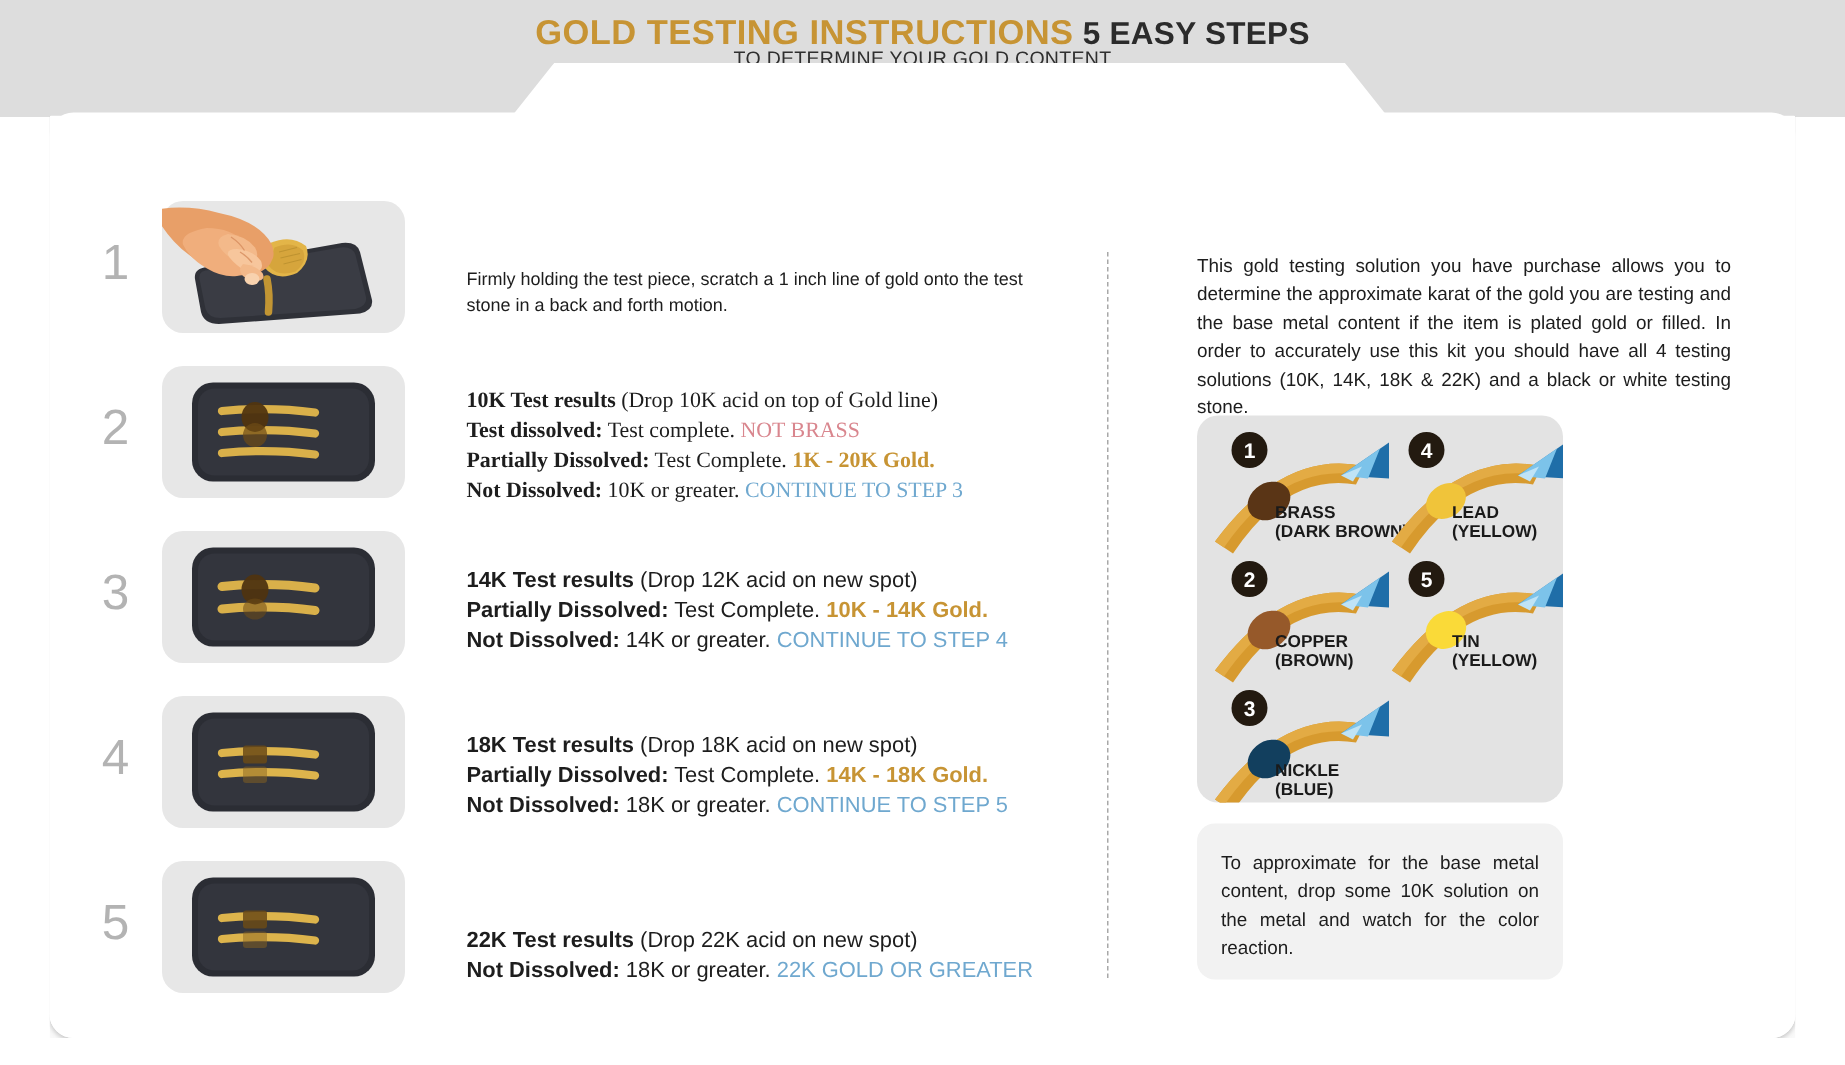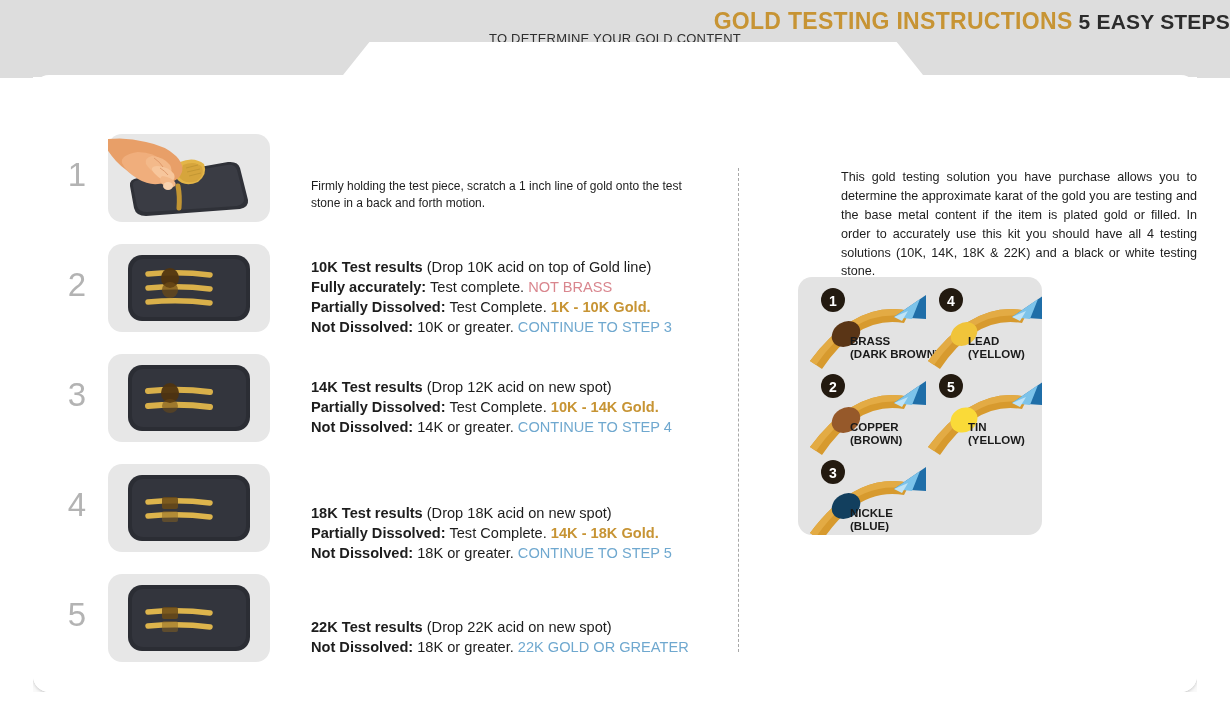--- a/index.html
+++ b/index.html
@@ -20,21 +20,21 @@
   .banner {
     position: absolute;
     left: 0; top: 0;
     width: 1230px; height: 78px;
     background: #dddddd;
   }
   .banner-title {
     position: absolute;
     left: 0; top: 7px;
     width: 1230px;
-    text-align: right;
+    text-align: center;
     font-size: 21px;
     font-weight: bold;
     letter-spacing: 0.2px;
     line-height: 1.28;
     color: #2b2b2b;
     white-space: nowrap;
   }
   .banner-title .gold {
     color: #c79434;
     font-size: 23px;
@@ -145,21 +145,20 @@
     position: absolute;
     left: 798px; top: 168px;
     width: 360px;
   }
   .intro-para {
     font-size: 12.6px;
     line-height: 1.5;
     color: #1d1d1d;
     text-align: justify;
     width: 356px;
-    margin-left: 43px;
   }
   .metal-box {
     position: absolute;
     left: 0; top: 109px;
     width: 244px; height: 258px;
     background: #e3e3e3;
     border-radius: 14px;
   }
   .metal-svg { display: block; width: 244px; height: 258px; }
   .approx-box {
@@ -243,34 +242,34 @@
           <rect x="24" y="15" width="114" height="58" rx="11" fill="#33353d"></rect>
           <g stroke-linecap="round" fill="none">
             <path d="M40 30 q32 -3 62 1" stroke="#d9b04a" stroke-width="5.5"></path>
             <path d="M40 44 q32 -3 62 1" stroke="#d9b04a" stroke-width="5.5"></path>
             <path d="M40 58 q32 -3 62 1" stroke="#d9b04a" stroke-width="5.5"></path>
           </g>
           <ellipse cx="62" cy="34" rx="9" ry="10" fill="#51350f" opacity="0.95"></ellipse>
           <ellipse cx="62" cy="46" rx="8" ry="8" fill="#6e4b15" opacity="0.7"></ellipse>
         </svg>
       </div>
-      <div class="step-text" style="top:14px;">
+      <div class="step-text" style="top:14px;font-family:Liberation Serif, serif;">
         <div>
           <span class="lbl">10K Test results</span>
           <span>(Drop 10K acid on top of Gold line)</span>
         </div>
         <div>
-          <span class="lbl">Fully accurately:</span>
+          <span class="lbl">Test dissolved:</span>
           <span>Test complete.</span>
           <span class="notgold">NOT BRASS</span>
         </div>
         <div>
           <span class="lbl">Partially Dissolved:</span>
           <span>Test Complete.</span>
-          <span class="goldres">1K - 10K Gold.</span>
+          <span class="goldres">1K - 20K Gold.</span>
         </div>
         <div>
           <span class="lbl">Not Dissolved:</span>
           <span>10K or greater.</span>
           <span class="cont">CONTINUE TO STEP 3</span>
         </div>
       </div>
     </div>
 
     <div class="step" style="top:234px;">
@@ -312,21 +311,21 @@
           <rect x="20" y="11" width="122" height="66" rx="14" fill="#2b2d34"></rect>
           <rect x="24" y="15" width="114" height="58" rx="11" fill="#33353d"></rect>
           <g stroke-linecap="round" fill="none">
             <path d="M40 38 q32 -3 62 1" stroke="#ddb44c" stroke-width="5.5"></path>
             <path d="M40 52 q32 -3 62 1" stroke="#ddb44c" stroke-width="5.5"></path>
           </g>
           <rect x="54" y="33" width="16" height="12" rx="2" fill="#6b4a16" opacity="0.85"></rect>
           <rect x="54" y="47" width="16" height="11" rx="2" fill="#8a6320" opacity="0.5"></rect>
         </svg>
       </div>
-      <div class="step-text" style="top:24px;margin-top:16px;">
+      <div class="step-text" style="top:24px;">
         <div>
           <span class="lbl">18K Test results</span>
           <span>(Drop 18K acid on new spot)</span>
         </div>
         <div>
           <span class="lbl">Partially Dissolved:</span>
           <span>Test Complete.</span>
           <span class="goldres">14K - 18K Gold.</span>
         </div>
         <div>
@@ -436,15 +435,18 @@
           <path d="M96 40 L122 22 L114 42 Z" fill="#7cc3ea"></path>
           <path d="M96 40 L110 34 L104 44 Z" fill="#bfe3f6"></path>
           <circle cx="35" cy="23" r="12" fill="#231a10"></circle>
           <text x="35" y="28.5" font-family="Liberation Sans, sans-serif" font-size="14" font-weight="bold" fill="#ffffff" text-anchor="middle">3</text>
           <text x="52" y="68" font-family="Liberation Sans, sans-serif" font-size="11.5" font-weight="bold" fill="#1a1a1a">NICKLE</text>
           <text x="52" y="81" font-family="Liberation Sans, sans-serif" font-size="11.5" font-weight="bold" fill="#1a1a1a">(BLUE)</text>
         </g>
       </svg>
     </div>
 
+    <div class="approx-box">
+      <div class="approx-text">To approximate for the base metal content, drop some 10K solution on the metal and watch for the color reaction.</div>
+    </div>
   </div>
 
 </div>
 
 </body></html>

